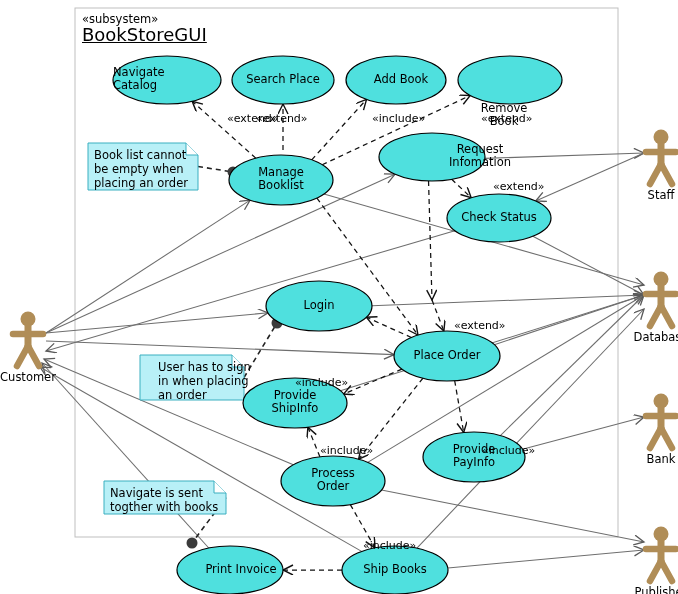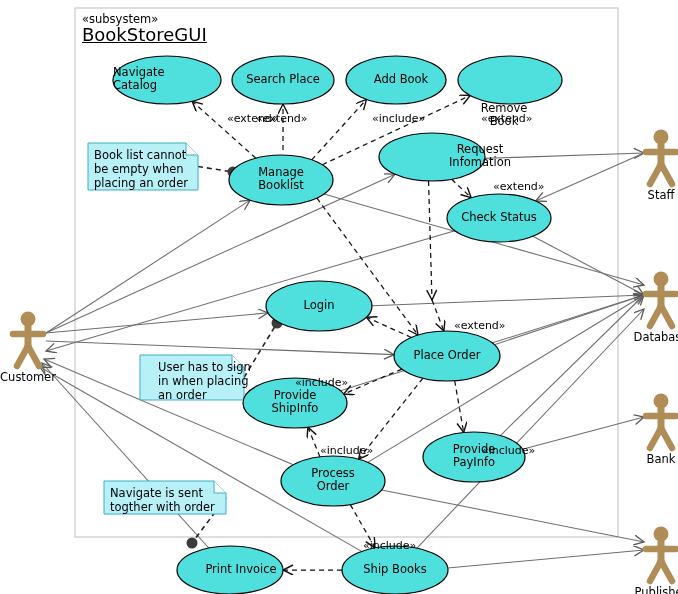--- a/index.html
+++ b/index.html
@@ -205,15 +205,15 @@
       <div class="lbl stereo" style="left: 372px; top: 112px;">«include»</div>
       <div class="lbl stereo" style="left: 481px; top: 112px;">«extend»</div>
       <div class="lbl stereo" style="left: 493px; top: 180px;">«extend»</div>
       <div class="lbl stereo" style="left: 454px; top: 319px;">«extend»</div>
       <div class="lbl stereo" style="left: 295px; top: 376px;">«include»</div>
       <div class="lbl stereo" style="left: 320px; top: 444px;">«include»</div>
       <div class="lbl stereo" style="left: 482px; top: 444px;">«include»</div>
       <div class="lbl stereo" style="left: 363px; top: 539px;">«include»</div>
       <div class="lbl note-text" style="left: 94px; top: 148px; width: 100px;"><div>Book list cannot</div><div>be empty when</div><div>placing an order</div></div>
       <div class="lbl note-text" style="left: 158px; top: 360px; width: 94px;"><div>User has to sign</div><div>in when placing</div><div>an order</div></div>
-      <div class="lbl note-text" style="left: 110px; top: 486px; width: 112px;"><div>Navigate is sent</div><div>togther with order</div></div>
+      <div class="lbl note-text" style="left: 110px; top: 486px; width: 112px;"><div>Navigate is sent</div><div>togther with books</div></div>
     </div>
 </div>
 
 </body></html>

